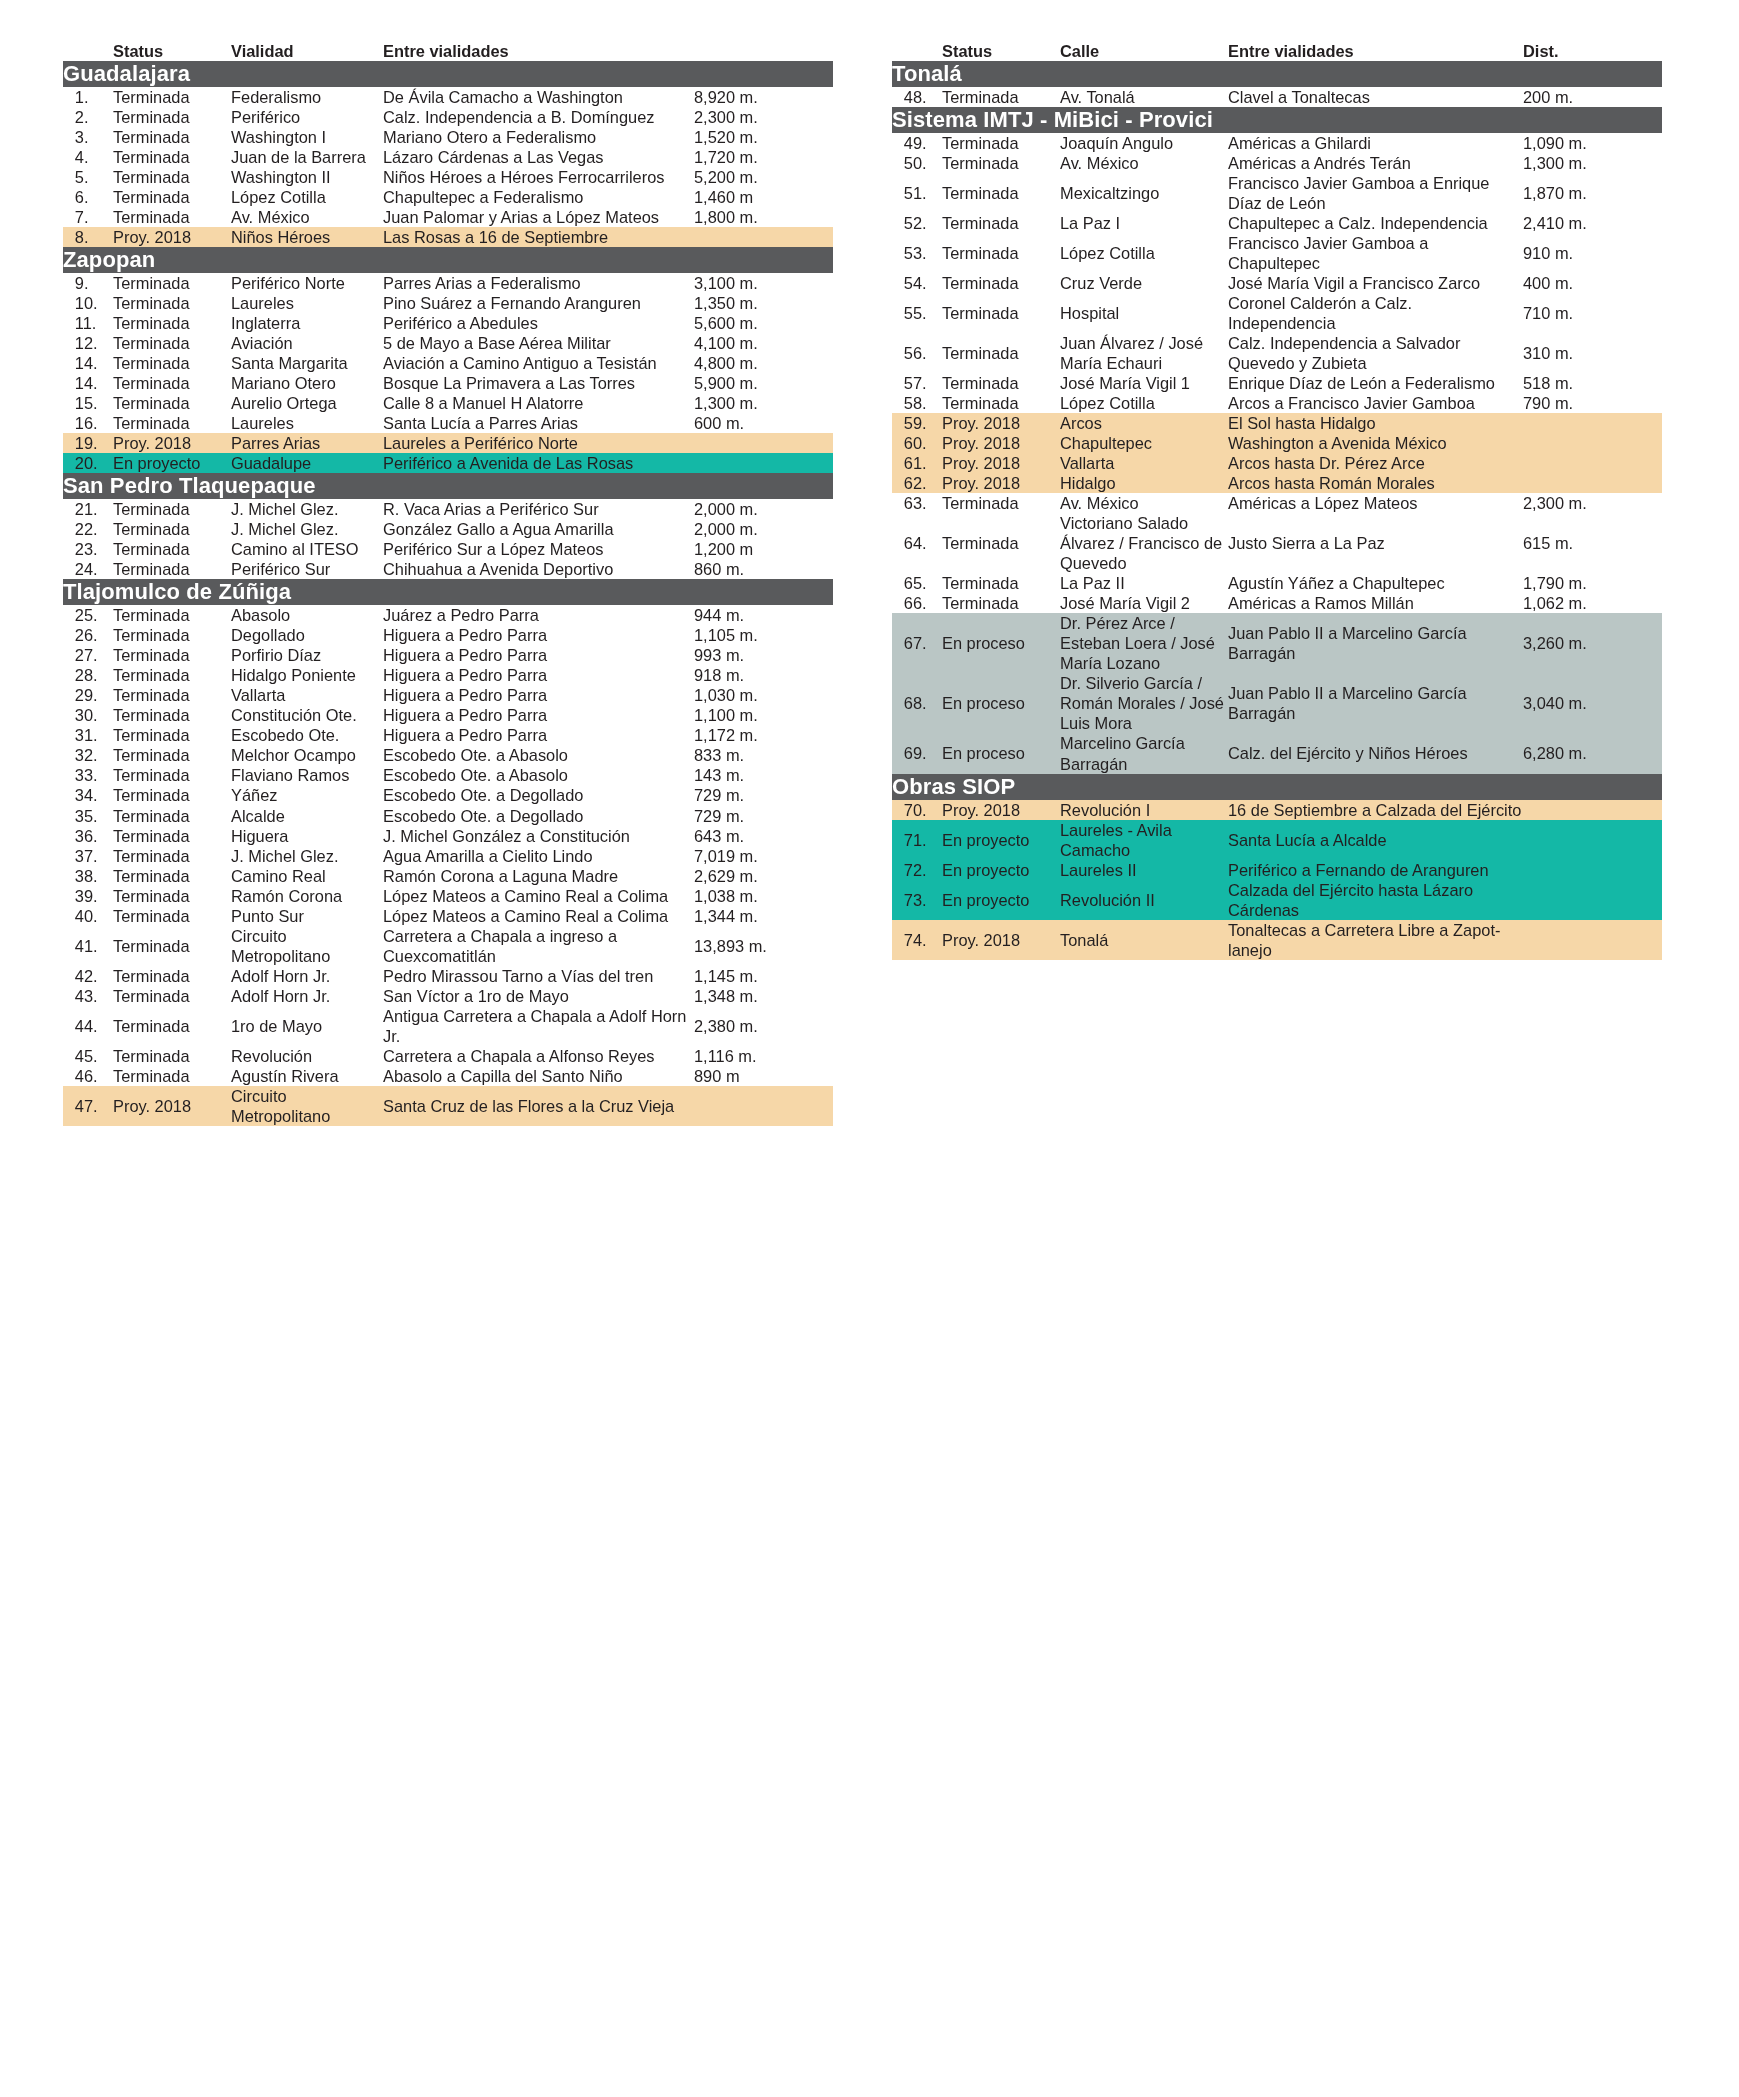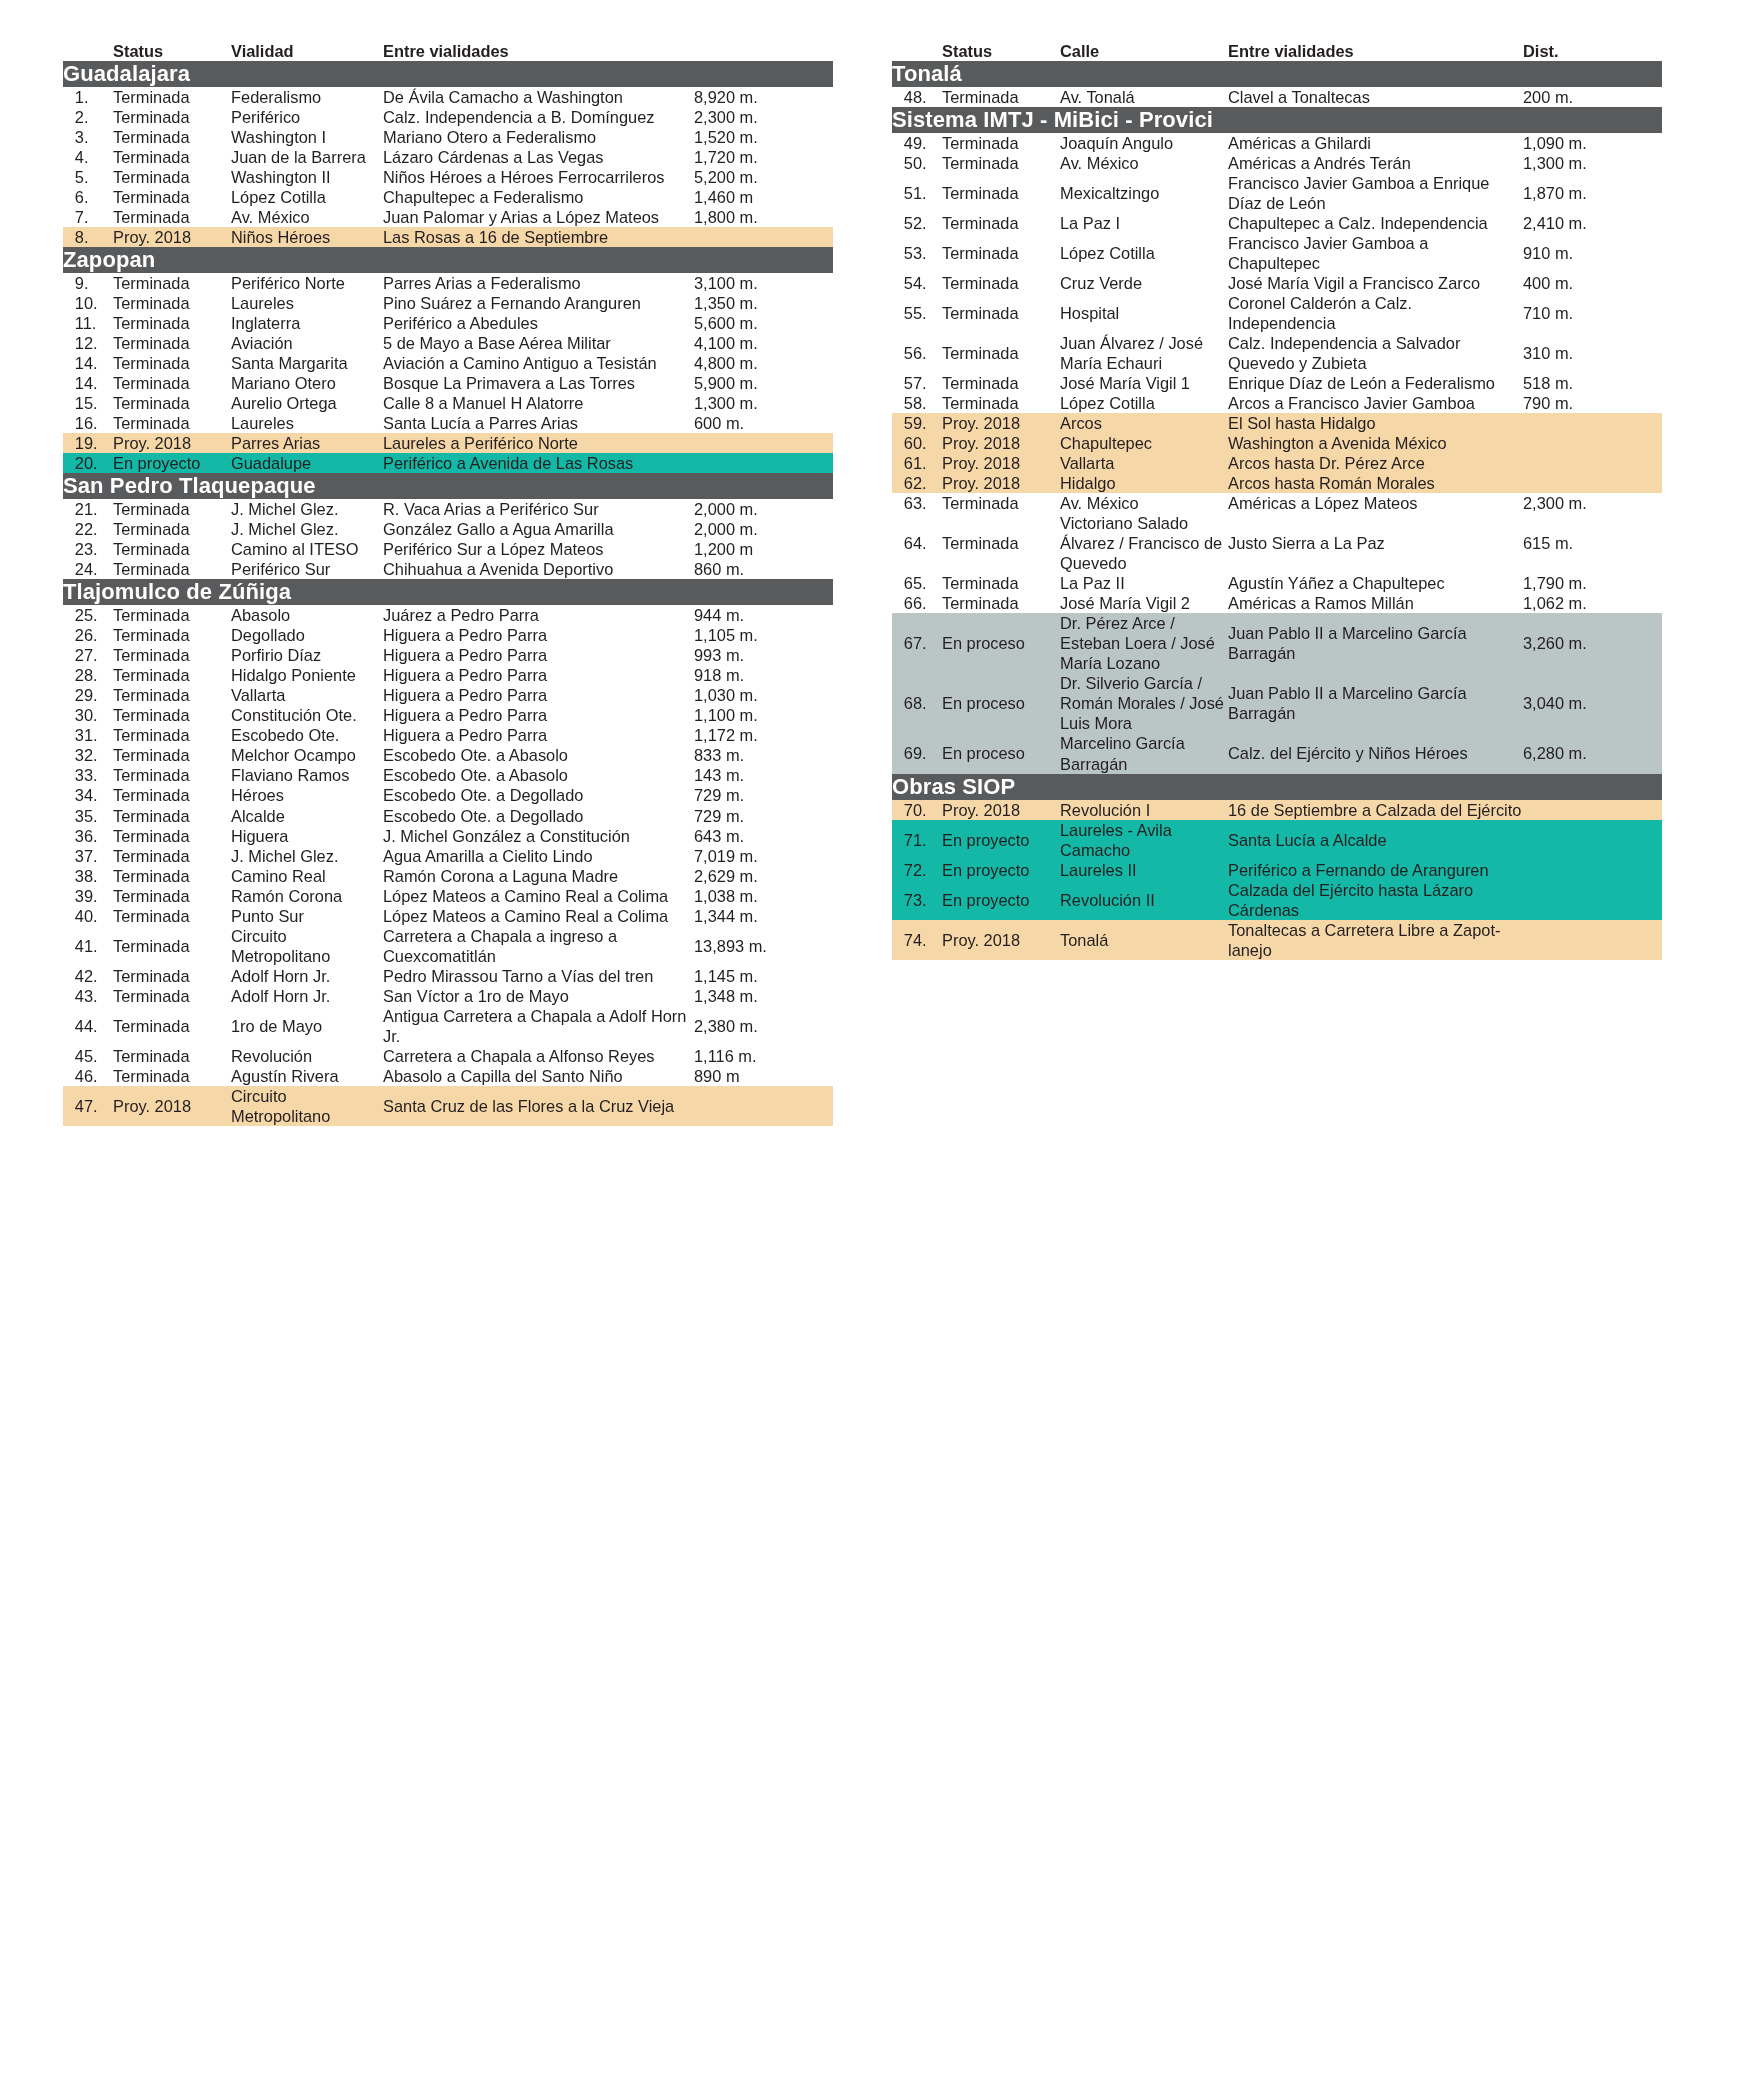--- a/index.html
+++ b/index.html
@@ -335,21 +335,21 @@
             <tr class="row">
               <td class="num">33.</td>
               <td>Terminada</td>
               <td class="cell-pad-r">Flaviano Ramos</td>
               <td class="cell-pad-r">Escobedo Ote. a Abasolo</td>
               <td>143 m.</td>
             </tr>
             <tr class="row">
               <td class="num">34.</td>
               <td>Terminada</td>
-              <td class="cell-pad-r">Héroes</td>
+              <td class="cell-pad-r">Yáñez</td>
               <td class="cell-pad-r">Escobedo Ote. a Degollado</td>
               <td>729 m.</td>
             </tr>
             <tr class="row">
               <td class="num">35.</td>
               <td>Terminada</td>
               <td class="cell-pad-r">Alcalde</td>
               <td class="cell-pad-r">Escobedo Ote. a Degollado</td>
               <td>729 m.</td>
             </tr>

